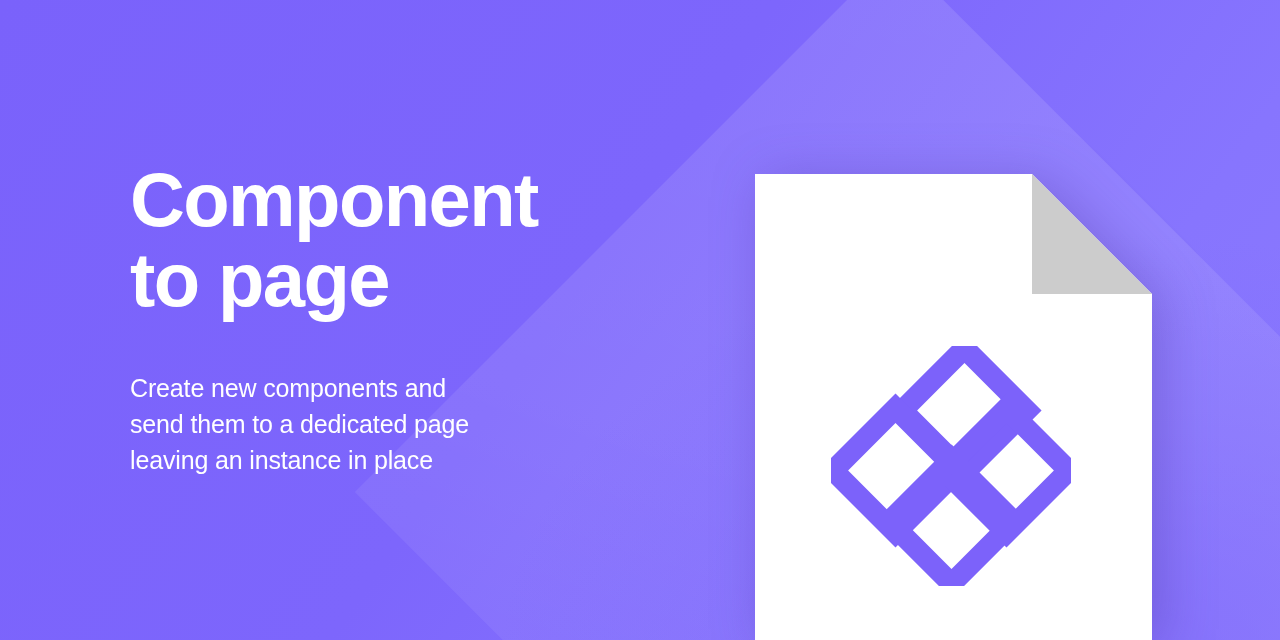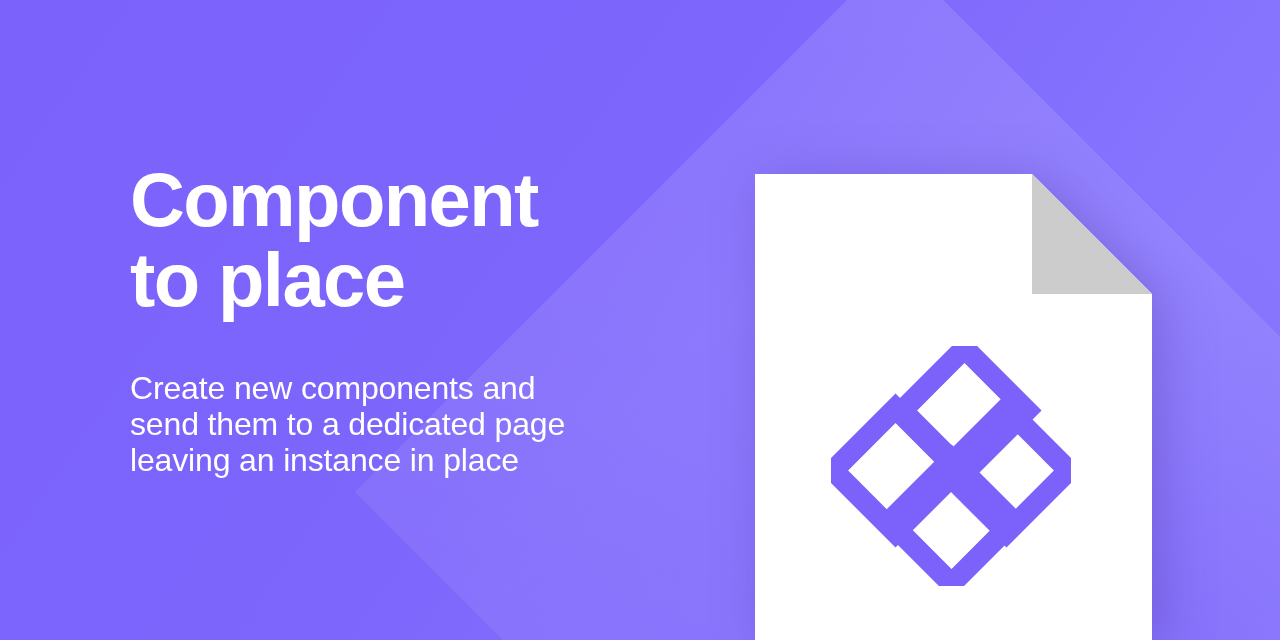--- a/index.html
+++ b/index.html
@@ -67,21 +67,21 @@
     font-size: 76px;
     line-height: 80px;
     font-weight: 700;
     letter-spacing: -1.6px;
     white-space: pre-line;
   }
   .subhead {
     margin: 0;
     padding-top: 50px;
     color: #ffffff;
-    font-size: 32px;
+    font-size: 25px;
     line-height: 36px;
     font-weight: 400;
     letter-spacing: -0.15px;
     white-space: pre-line;
   }
 
   
   .doc {
     position: absolute;
     left: 755px;
@@ -121,21 +121,21 @@
 <body>
 
 <div class="stage">
 
   <div class="bg-base"></div>
   <div class="bg-diamond"></div>
   <div class="bg-soft"></div>
 
   <div class="copy">
     <h1 class="headline">Component
-to place</h1>
+to page</h1>
     <p class="subhead">Create new components and
 send them to a dedicated page
 leaving an instance in place</p>
   </div>
 
   <div class="doc">
     <div class="doc-sheet"></div>
     <div class="doc-fold"></div>
 
     <div class="doc-icon">

